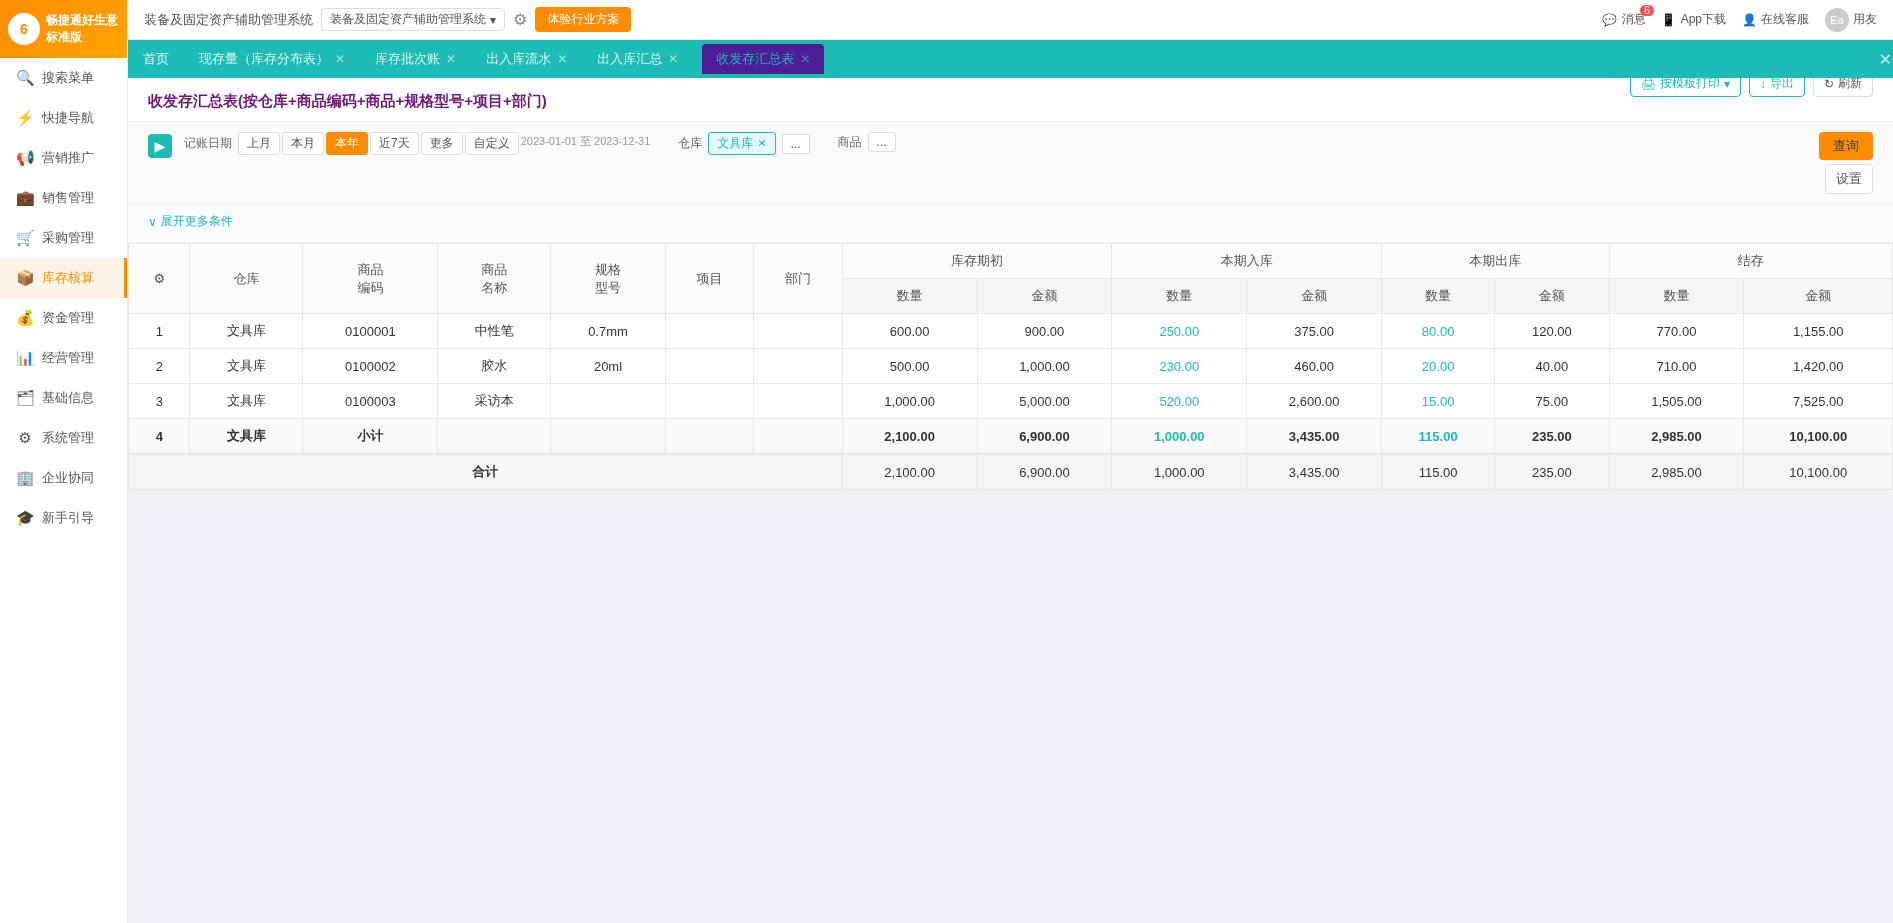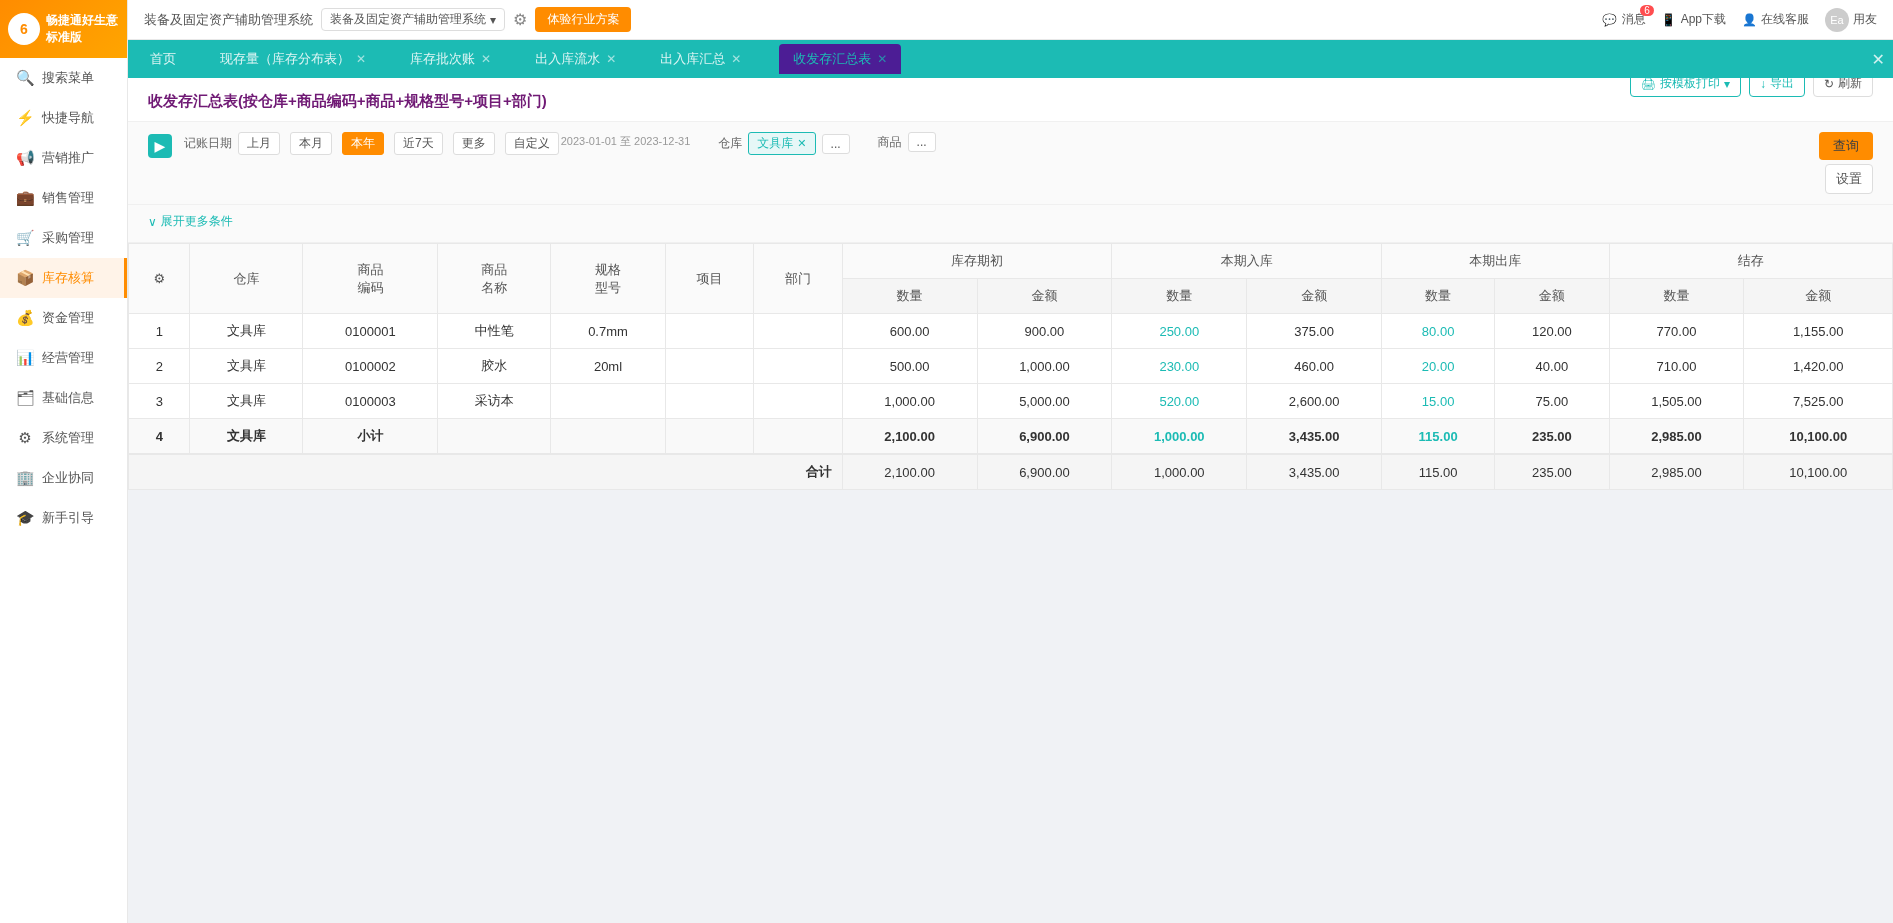--- a/index.html
+++ b/index.html
@@ -23,21 +23,21 @@
     .topbar-system-name { font-size: 13px; color: #555; }
     .topbar-dropdown { border: 1px solid #ddd; border-radius: 4px; padding: 2px 8px; font-size: 12px; color: #555; cursor: pointer; display: flex; align-items: center; gap: 4px; }
     .topbar-settings { color: #888; cursor: pointer; font-size: 16px; }
     .topbar-experience { background: #ff8c00; color: white; border: none; border-radius: 4px; padding: 4px 12px; font-size: 12px; cursor: pointer; }
     .topbar-right { display: flex; align-items: center; gap: 16px; font-size: 12px; color: #555; }
     .topbar-right-item { display: flex; align-items: center; gap: 4px; cursor: pointer; position: relative; }
     .notif-badge { background: #ff4d4f; color: white; font-size: 10px; border-radius: 10px; padding: 0 4px; position: absolute; top: -6px; right: -8px; }
     .user-avatar { width: 24px; height: 24px; background: #ccc; border-radius: 50%; display: flex; align-items: center; justify-content: center; font-size: 11px; color: white; }
 
     
-    .tabs { height: 38px; background: #1cbbb4; display: flex; align-items: center; padding: 0 8px; gap: 16px; flex-shrink: 0; justify-content: center; }
+    .tabs { height: 38px; background: #1cbbb4; display: flex; align-items: center; padding: 0 1px; gap: 2px; flex-shrink: 0; justify-content: center; }
     .tab { padding: 6px 14px; color: rgba(255,255,255,0.85); cursor: pointer; border-radius: 4px 4px 0 0; font-size: 13px; display: flex; align-items: center; gap: 6px; white-space: nowrap; }
     .tab.active { background: #4c1d95; color: #1cbbb4; font-weight: 500; margin-left: 8px; }
     .tab-close { font-size: 12px; color: inherit; opacity: 0.7; }
     .tabs-close-all { margin-left: auto; color: white; cursor: pointer; font-size: 16px; opacity: 0.8; }
 
     
     .page-content { flex: 1; overflow-y: auto; padding: 0; background: #f0f2f5; }
     .page-inner { background: #fff; margin: 0; }
 
     
@@ -47,21 +47,21 @@
     .btn-print { border: 1px solid #1cbbb4; color: #1cbbb4; background: #fff; border-radius: 4px; padding: 4px 10px; font-size: 12px; cursor: pointer; display: flex; align-items: center; gap: 4px; }
     .btn-export { border: 1px solid #1cbbb4; color: #1cbbb4; background: #fff; border-radius: 4px; padding: 4px 10px; font-size: 12px; cursor: pointer; display: flex; align-items: center; gap: 4px; }
     .btn-refresh { border: 1px solid #ddd; color: #555; background: #fff; border-radius: 4px; padding: 4px 10px; font-size: 12px; cursor: pointer; display: flex; align-items: center; gap: 4px; }
 
     
     .filter-bar { padding: 10px 20px; background: #fafafa; border-bottom: 1px solid #f0f0f0; display: flex; align-items: flex-start; gap: 12px; flex-wrap: wrap; }
     .filter-toggle { width: 24px; height: 24px; background: #1cbbb4; color: white; border-radius: 4px; display: flex; align-items: center; justify-content: center; cursor: pointer; font-size: 14px; flex-shrink: 0; margin-top: 2px; }
     .filter-section { display: flex; align-items: flex-start; gap: 8px; flex-wrap: wrap; flex: 1; }
     .filter-row { display: flex; align-items: center; gap: 6px; }
     .filter-label { color: #666; font-size: 12px; white-space: nowrap; }
-    .date-btns { display: flex; gap: 10px; align-items: center; }
+    .date-btns { display: flex; gap: 2px; align-items: center; }
     .date-btn { padding: 2px 8px; font-size: 12px; border: 1px solid #ddd; border-radius: 3px; cursor: pointer; background: #fff; color: #555; }
     .date-btn.active { background: #ff8c00; color: white; border-color: #ff8c00; }
     .date-range { font-size: 11px; color: #999; margin-top: 2px; }
     .warehouse-tag { background: #e6f7f7; border: 1px solid #1cbbb4; color: #1cbbb4; border-radius: 3px; padding: 2px 8px; font-size: 12px; display: flex; align-items: center; gap: 4px; }
     .warehouse-tag-close { cursor: pointer; color: #1cbbb4; font-size: 11px; }
     .filter-more-btn { border: 1px solid #ddd; background: #fff; color: #555; border-radius: 3px; padding: 2px 8px; font-size: 12px; cursor: pointer; }
     .btn-query { background: #ff8c00; color: #404040; border: none; border-radius: 4px; padding: 5px 14px; font-size: 13px; cursor: pointer; }
     .btn-settings { border: 1px solid #ddd; background: #fff; color: #555; border-radius: 4px; padding: 5px 10px; font-size: 13px; cursor: pointer; }
     .expand-btn { display: flex; align-items: center; gap: 4px; color: #1cbbb4; font-size: 12px; cursor: pointer; border: none; background: none; padding: 4px 0; }
 
@@ -366,21 +366,21 @@
                 <td class="td-link">1,000.00</td>
                 <td>3,435.00</td>
                 <td class="td-link">115.00</td>
                 <td>235.00</td>
                 <td>2,985.00</td>
                 <td>10,100.00</td>
               </tr>
             </tbody>
           <tfoot class="table-footer">
             <tr>
-              <td colspan="7" style="text-align:right; font-weight:bold;">合计</td>
+              <td colspan="7" style="text-align:center; font-weight:bold;">合计</td>
               <td>2,100.00</td>
               <td>6,900.00</td>
               <td>1,000.00</td>
               <td>3,435.00</td>
               <td>115.00</td>
               <td>235.00</td>
               <td>2,985.00</td>
               <td>10,100.00</td>
             </tr>
           </tfoot>

